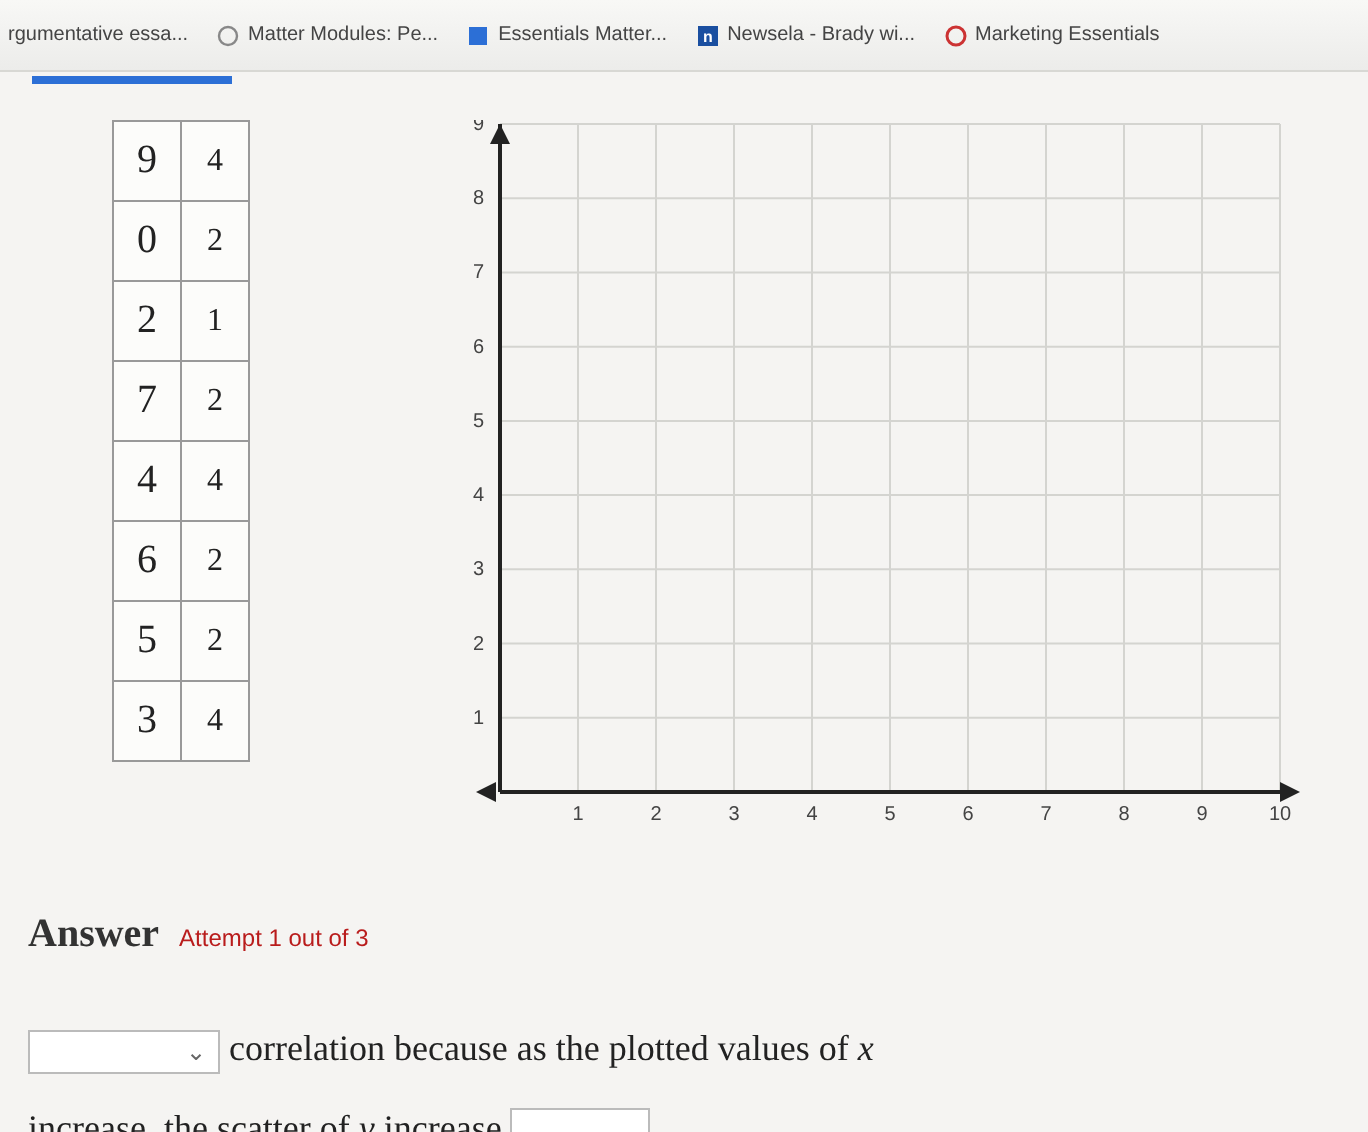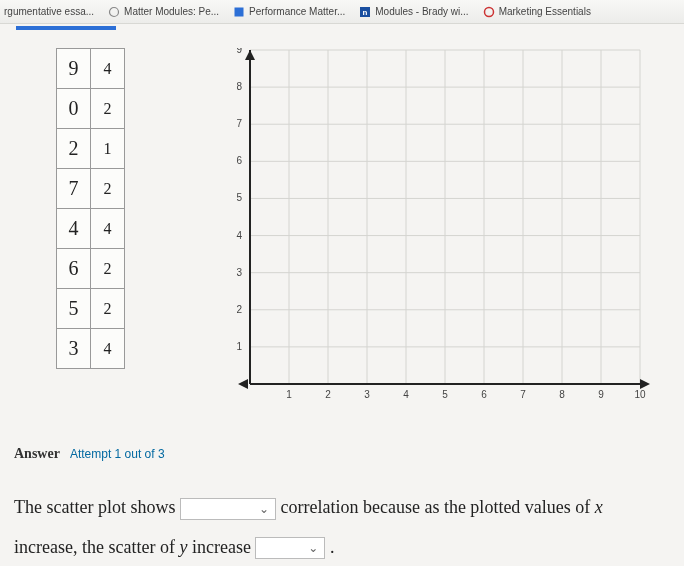--- a/index.html
+++ b/index.html
@@ -9,21 +9,21 @@
       width: 684px;
       height: 566px;
       overflow: hidden;
       position: relative;
     }
     
     
     .tabs {
       display: flex;
       align-items: center;
-      height: 24px;
+      height: 36px;
       padding: 0 4px;
       background: linear-gradient(#f8f8f6, #ececea);
       border-bottom: 1px solid #d8d8d4;
       font-family: Arial, sans-serif;
       font-size: 10px;
       color: #444;
       gap: 14px;
     }
     .tab {
       display: flex;
@@ -77,27 +77,27 @@
       left: 14px;
       top: 420px;
       width: 660px;
       font-family: Georgia, serif;
       color: #222;
     }
     .answer-header {
       margin-bottom: 26px;
     }
     .answer-label {
-      font-size: 14px;
+      font-size: 20px;
       font-weight: 600;
       color: #333;
     }
     .attempt-text {
       font-size: 12px;
-      color: #0369a1;
+      color: #b91c1c;
       margin-left: 6px;
       font-family: Arial, sans-serif;
     }
     .sentence {
       font-size: 18px;
       line-height: 2.2;
       color: #222;
     }
     .sentence .select-box {
       display: inline-flex;
@@ -140,30 +140,30 @@
         </svg>
     </span>
     <span>Matter Modules: Pe...</span>
   </div>
   <div class="tab">
     <span class="tab-icon">
       <svg viewBox="0 0 12 12">
           <rect x="1.5" y="1.5" width="9" height="9" fill="#2c6fd6"></rect>
         </svg>
     </span>
-    <span>Performance Matter...</span>
+    <span>Essentials Matter...</span>
   </div>
   <div class="tab">
     <span class="tab-icon">
       <svg viewBox="0 0 12 12">
           <rect x="1" y="1" width="10" height="10" fill="#1a4fa0"></rect>
           <text x="6" y="9" text-anchor="middle" fill="#fff" font-size="8" font-family="Arial" font-weight="bold">n</text>
         </svg>
     </span>
-    <span>Modules - Brady wi...</span>
+    <span>Newsela - Brady wi...</span>
   </div>
   <div class="tab">
     <span class="tab-icon">
       <svg viewBox="0 0 12 12">
           <circle cx="6" cy="6" r="4.5" fill="none" stroke="#c33" stroke-width="1.5"></circle>
         </svg>
     </span>
     <span>Marketing Essentials</span>
   </div>
 </div>
@@ -253,21 +253,20 @@
       <text x="22" y="42.11111111111114" text-anchor="end" font-size="10" fill="#444" font-family="Arial">8</text>
       <text x="22" y="5" text-anchor="end" font-size="10" fill="#444" font-family="Arial">9</text>
     </svg>
 
   <div class="answer-section">
     <div class="answer-header">
       <span class="answer-label">Answer</span>
       <span class="attempt-text">Attempt 1 out of 3</span>
     </div>
     <div class="sentence">
-      <span>The scatter plot shows</span>
       <span class="select-box">
         <span>⌄</span>
       </span>
       <span>correlation because as the plotted values of</span>
       <span class="x-var">x</span>
       <br>
       <span>increase, the scatter of</span>
       <span class="x-var">y</span>
       <span>increase</span>
       <span class="select-box small">

